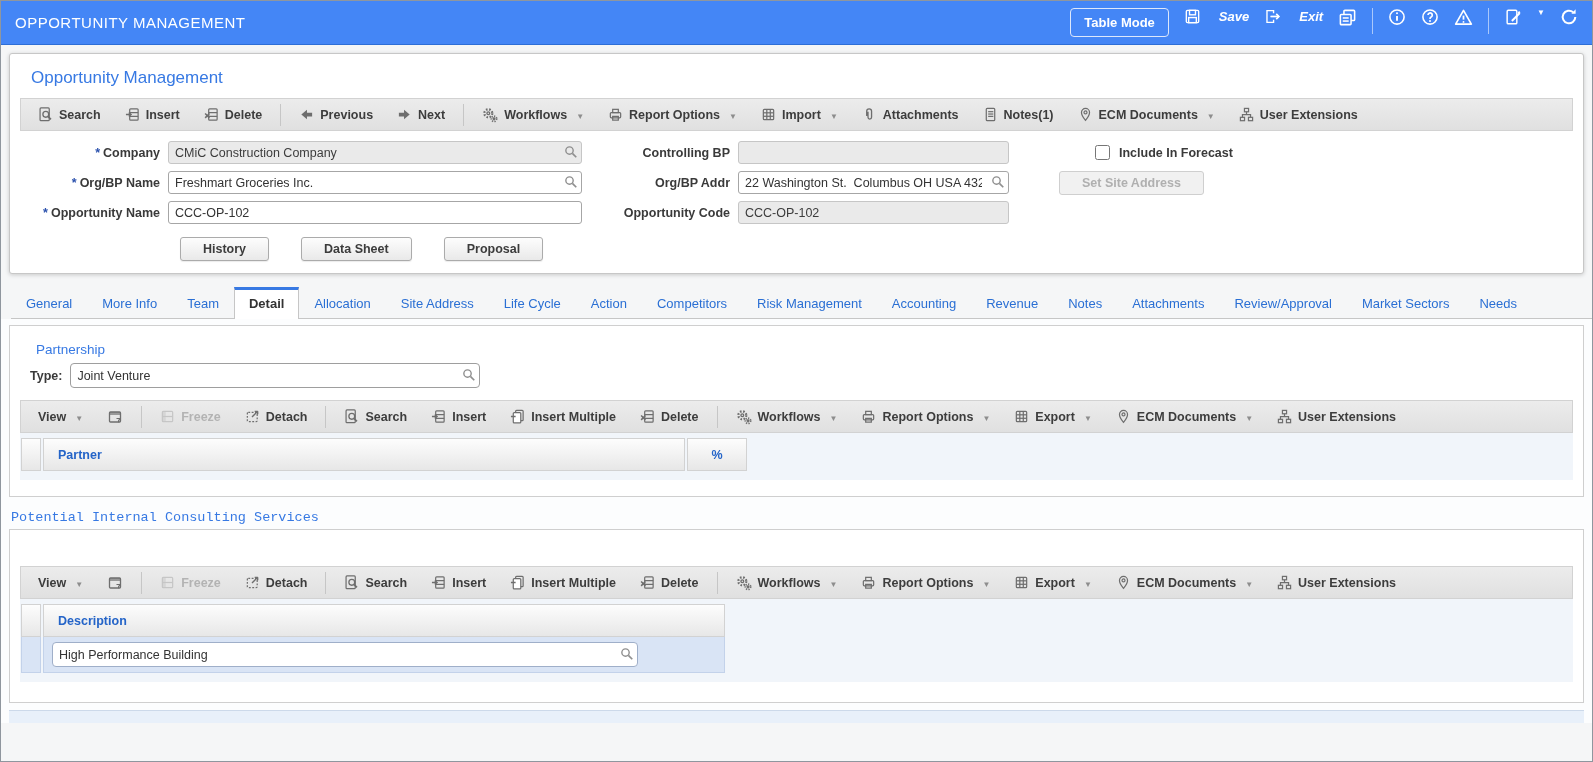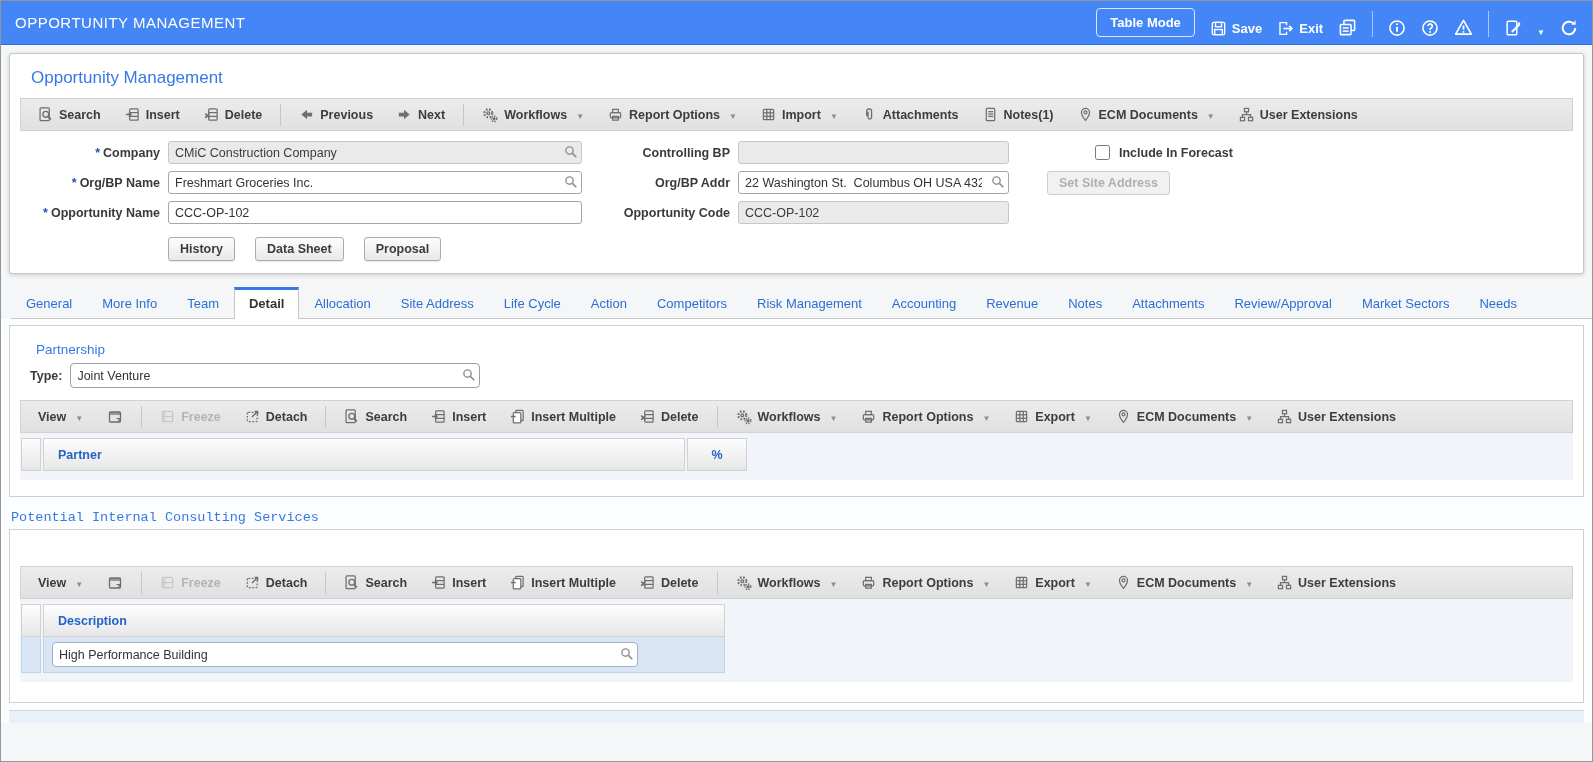--- a/index.html
+++ b/index.html
@@ -10,23 +10,23 @@
     background:#f5f6f7;
     border:1px solid #8f969e;
     overflow:hidden;
   }
   .ic { display:block; }
   svg.ic { stroke:currentColor; fill:none; stroke-width:1.3; }
 
   
   .appbar{height:44px;background:#4486f6;display:flex;align-items:center;justify-content:space-between;padding:0 14px;border-bottom:1px solid #2e6ed6;}
   .appbar-title{color:#fff;font-size:15px;letter-spacing:.5px;}
-  .appbar-actions{display:flex;align-items:flex-end;gap:15px;color:#fff;}
+  .appbar-actions{display:flex;align-items:flex-start;gap:15px;color:#fff;}
   .tm-btn{background:transparent;border:1px solid #dce7fb;color:#fff;font-weight:bold;font-size:13px;padding:6px 13px;border-radius:4px;font-family:inherit;cursor:pointer;}
-  .act{display:flex;gap:5px;font-weight:bold;font-size:13px;align-items:center;cursor:pointer;}
+  .act{display:flex;gap:18px;font-weight:bold;font-size:13px;align-items:center;cursor:pointer;font-style:italic;}
   .vsep{width:1px;height:26px;background:rgba(255,255,255,.55);}
   .caret::after{content:"▼";font-size:8px;color:inherit;}
   .appbar .caret{color:#fff;display:flex;align-items:center;}
 
   
   .card{background:#fff;border:1px solid #c7c7c7;border-radius:3px;margin:8px 8px 0;box-shadow:0 1px 4px rgba(0,0,0,.18);padding-bottom:12px;}
   .card h1{color:#3779e3;font-size:17px;font-weight:normal;margin:14px 0 10px 21px;}
 
   .toolbar{display:flex;align-items:center;height:33px;background:linear-gradient(#ececec,#e0e0e0);border:1px solid #d2d2d2;margin:0 10px;padding:0 6px;gap:2px;color:#3f3f3f;}
   .tbtn{display:flex;align-items:center;gap:6px;font-weight:bold;font-size:12.5px;padding:0 11px;height:100%;background:none;border:none;font-family:inherit;color:#3d3d3d;cursor:pointer;}
@@ -44,21 +44,21 @@
   .col-right .flabel{width:122px;}
   .req{color:#2b51ad;margin-right:3px;}
   input.txt{height:23px;border:1px solid #a6a6a6;border-radius:3px;font-size:12.5px;font-family:inherit;padding:0 6px;color:#333;background:#fff;}
   input.txt:disabled{background:#eaeaea;border-color:#c6c6c6;color:#3c3c3c;}
   .lov{position:relative;display:inline-block;}
   .lov input{padding-right:26px;}
   .lov-btn{position:absolute;right:4px;top:4px;color:#8f8f8f;background:none;border:none;padding:0;cursor:pointer;}
   .w-form{width:414px;border-radius:10px;}
   .w-form2{width:271px;}
   .btnrow{display:flex;gap:20px;margin:6px 0 0 158px;}
-  .btn{background:linear-gradient(#fdfdfd,#e9e9e9);border:1px solid #ababab;border-radius:3px;font-weight:bold;font-size:12.5px;color:#3c3c3c;padding:4px 11px;font-family:inherit;box-shadow:0 1px 1px rgba(0,0,0,.08);cursor:pointer;}
+  .btn{background:linear-gradient(#fdfdfd,#e9e9e9);border:1px solid #ababab;border-radius:3px;font-weight:bold;font-size:12.5px;color:#3c3c3c;padding:4px 22px;font-family:inherit;box-shadow:0 1px 1px rgba(0,0,0,.08);cursor:pointer;margin-left:12px;}
   .btn.disabled{color:#b0b0b0;background:#f1f1f1;border-color:#cfcfcf;box-shadow:none;cursor:default;}
   .col-extra{margin-left:38px;display:flex;flex-direction:column;gap:7px;}
   .chk-row{display:flex;gap:9px;align-items:center;height:23px;font-weight:bold;font-size:12.5px;color:#3a3a3a;margin-left:48px;}
   .chk-row input{width:15px;height:15px;margin:0;}
 
   
   .tabs{display:flex;align-items:flex-end;margin:13px 0 0 10px;border-bottom:1px solid #c6c6c6;height:32px;}
   .tab{color:#2a6fd4;font-size:13px;padding:8px 14px 8px;border:1px solid transparent;border-bottom:none;background:transparent;font-family:inherit;cursor:pointer;position:relative;top:1px;white-space:nowrap;text-align:center;}
   .tab.active{background:#fff;border-color:#c6c6c6;border-top:3px solid #3779e3;color:#333;font-weight:bold;padding-top:6px;}
 

